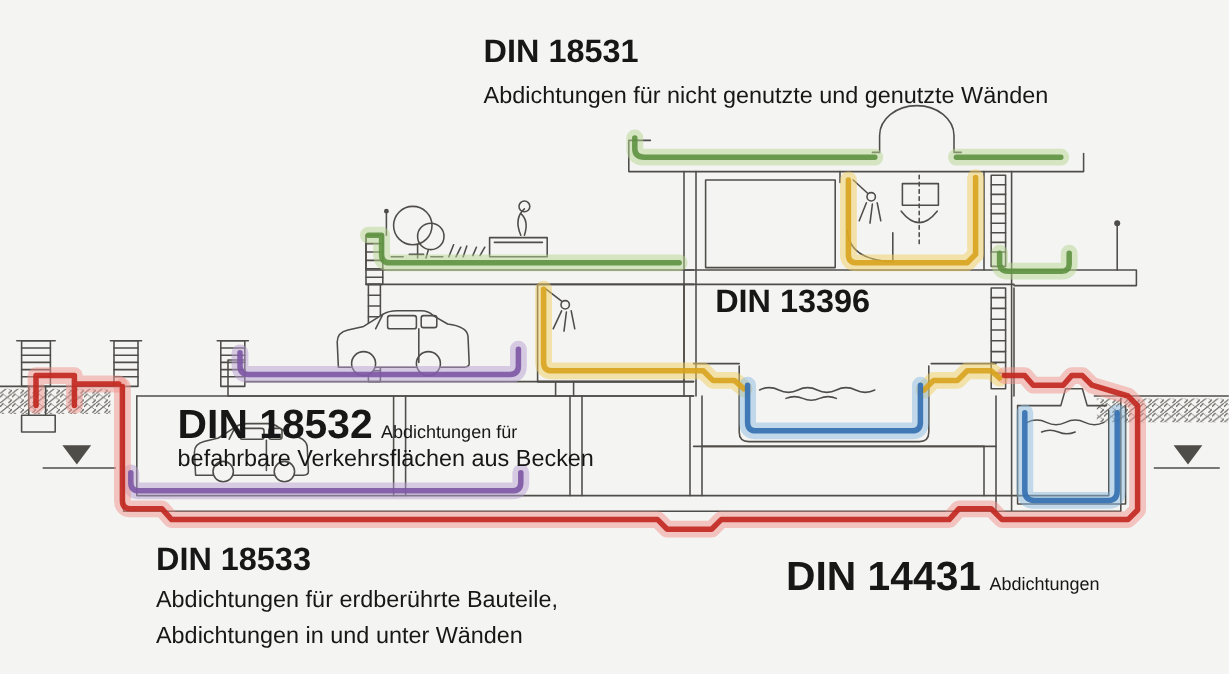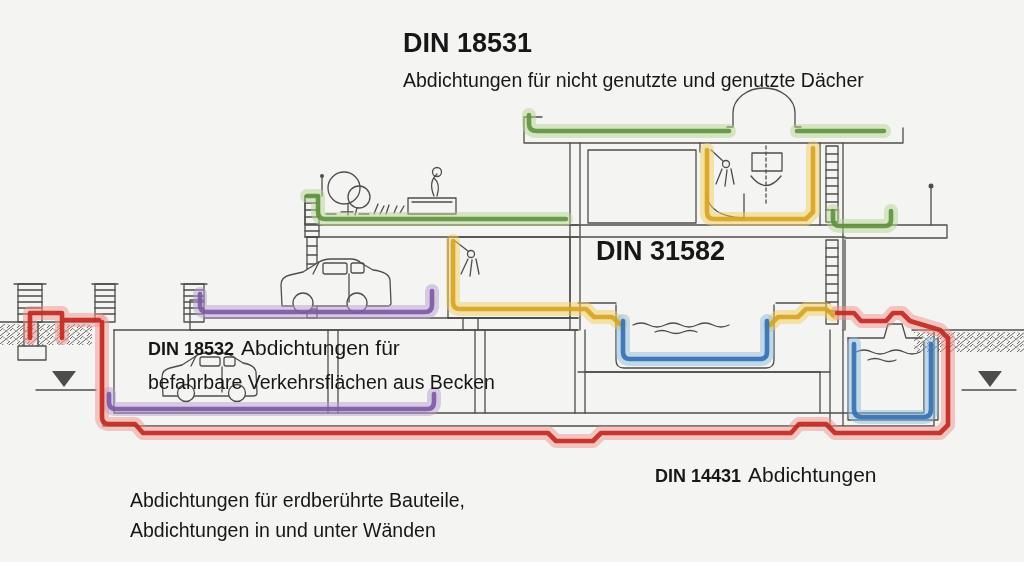--- a/index.html
+++ b/index.html
@@ -22,22 +22,22 @@
   .core{fill:none;stroke-linecap:round;stroke-linejoin:round;stroke-width:4.6;opacity:.9;}
   .green-h{stroke:var(--c-green-halo,#b8d68f);} .green-c{stroke:var(--c-green-core,#5e9140);}
   .yellow-h{stroke:var(--c-yellow-halo,#f2cd62);} .yellow-c{stroke:var(--c-yellow-core,#d8a41e);}
   .purple-h{stroke:var(--c-purple-halo,#b5a0d2);} .purple-c{stroke:var(--c-purple-core,#7c57a3);}
   .red-h{stroke:var(--c-red-halo,#f2918c);} .red-c{stroke:var(--c-red-core,#c1271e);}
   .blue-h{stroke:var(--c-blue-halo,#8cbbdf);} .blue-c{stroke:var(--c-blue-core,#336fb0);}
   
   .t-title{position:absolute;font-size:27px;font-weight:bold;white-space:nowrap;line-height:1.1;}
   .t-sub{position:absolute;font-size:19.5px;white-space:nowrap;line-height:1.1;}
   .t-line{position:absolute;white-space:nowrap;line-height:1.1;}
-  .t-title-in{font-size:18px;font-weight:bold;}
-  .t-sub-in{font-size:21px;margin-left:7px;}
+  .t-title-in{font-size:34px;font-weight:bold;}
+  .t-sub-in{font-size:15px;margin-left:7px;}
 </style>
 </head>
 <body>
 
 <div class="stage">
 
 <svg width="1024" height="562" viewBox="0 0 1024 562">
   <defs>
     <pattern id="hatch" width="10" height="8" patternUnits="userSpaceOnUse">
       <path d="M0,8 L10,0 M0,3 L3,0 M7,8 L10,5" stroke="#6b6965" stroke-width="1" fill="none"></path>
@@ -220,29 +220,30 @@
     <path class="core purple-c" d="M200,294 L200,305 Q200,312 207,312 L425,312 Q432,312 432,305 L432,291"></path>
     <path class="core purple-c" d="M109,394 L109,402 Q109,409 116,409 L427,409 Q434,409 434,402 L434,394"></path>
     <path class="core blue-c" d="M623,321 L623,352 Q623,359 630,359 L760,359 Q767,359 767,352 L767,321"></path>
     <path class="core blue-c" d="M854,344 L854,409 Q854,417 862,417 L924,417 Q931,417 931,409 V344"></path>
     <path class="core red-c" d="M102,322 L102,417 Q102,424 109,424 L135,424 L143,433 L548,433 L556,441 L593,441 L601,433 L791,433 L799,424 L826,424 L835,433 L940,433 L948,425 L948,338 L940,330 L910,321 L902,313 L893,313 L886,321 L861,321 L854,313 L837,313"></path>
     <path class="core red-c" d="M30,338 L30,313 L62,313 L62,338 M62,320 L99,320"></path>
   </g>
 </svg>
 
 <div class="t-title" style="left:403px;top:29px">DIN 18531</div>
-<div class="t-sub" style="left:403px;top:70px">Abdichtungen für nicht genutzte und genutzte Dächer</div>
-
-<div class="t-title" style="left:596px;top:237px">DIN 31582</div>
+<div class="t-sub" style="left:403px;top:70px">Abdichtungen für nicht genutzte und genutzte Wänden</div>
+
+<div class="t-title" style="left:596px;top:237px">DIN 13396</div>
 
 <div class="t-line" style="left:148px;top:336px">
   <span class="t-title-in">DIN 18532</span><span class="t-sub-in">Abdichtungen für</span>
 </div>
 <div class="t-sub" style="left:148px;top:372px">befahrbare Verkehrsflächen aus Becken</div>
 
+<div class="t-title" style="left:130px;top:452px">DIN 18533</div>
 <div class="t-sub" style="left:130px;top:490px">Abdichtungen für erdberührte Bauteile,</div>
 <div class="t-sub" style="left:130px;top:520px">Abdichtungen in und unter Wänden</div>
 
 <div class="t-line" style="left:655px;top:463px">
   <span class="t-title-in">DIN 14431</span><span class="t-sub-in">Abdichtungen</span>
 </div>
 
 </div>
 
 </body></html>

